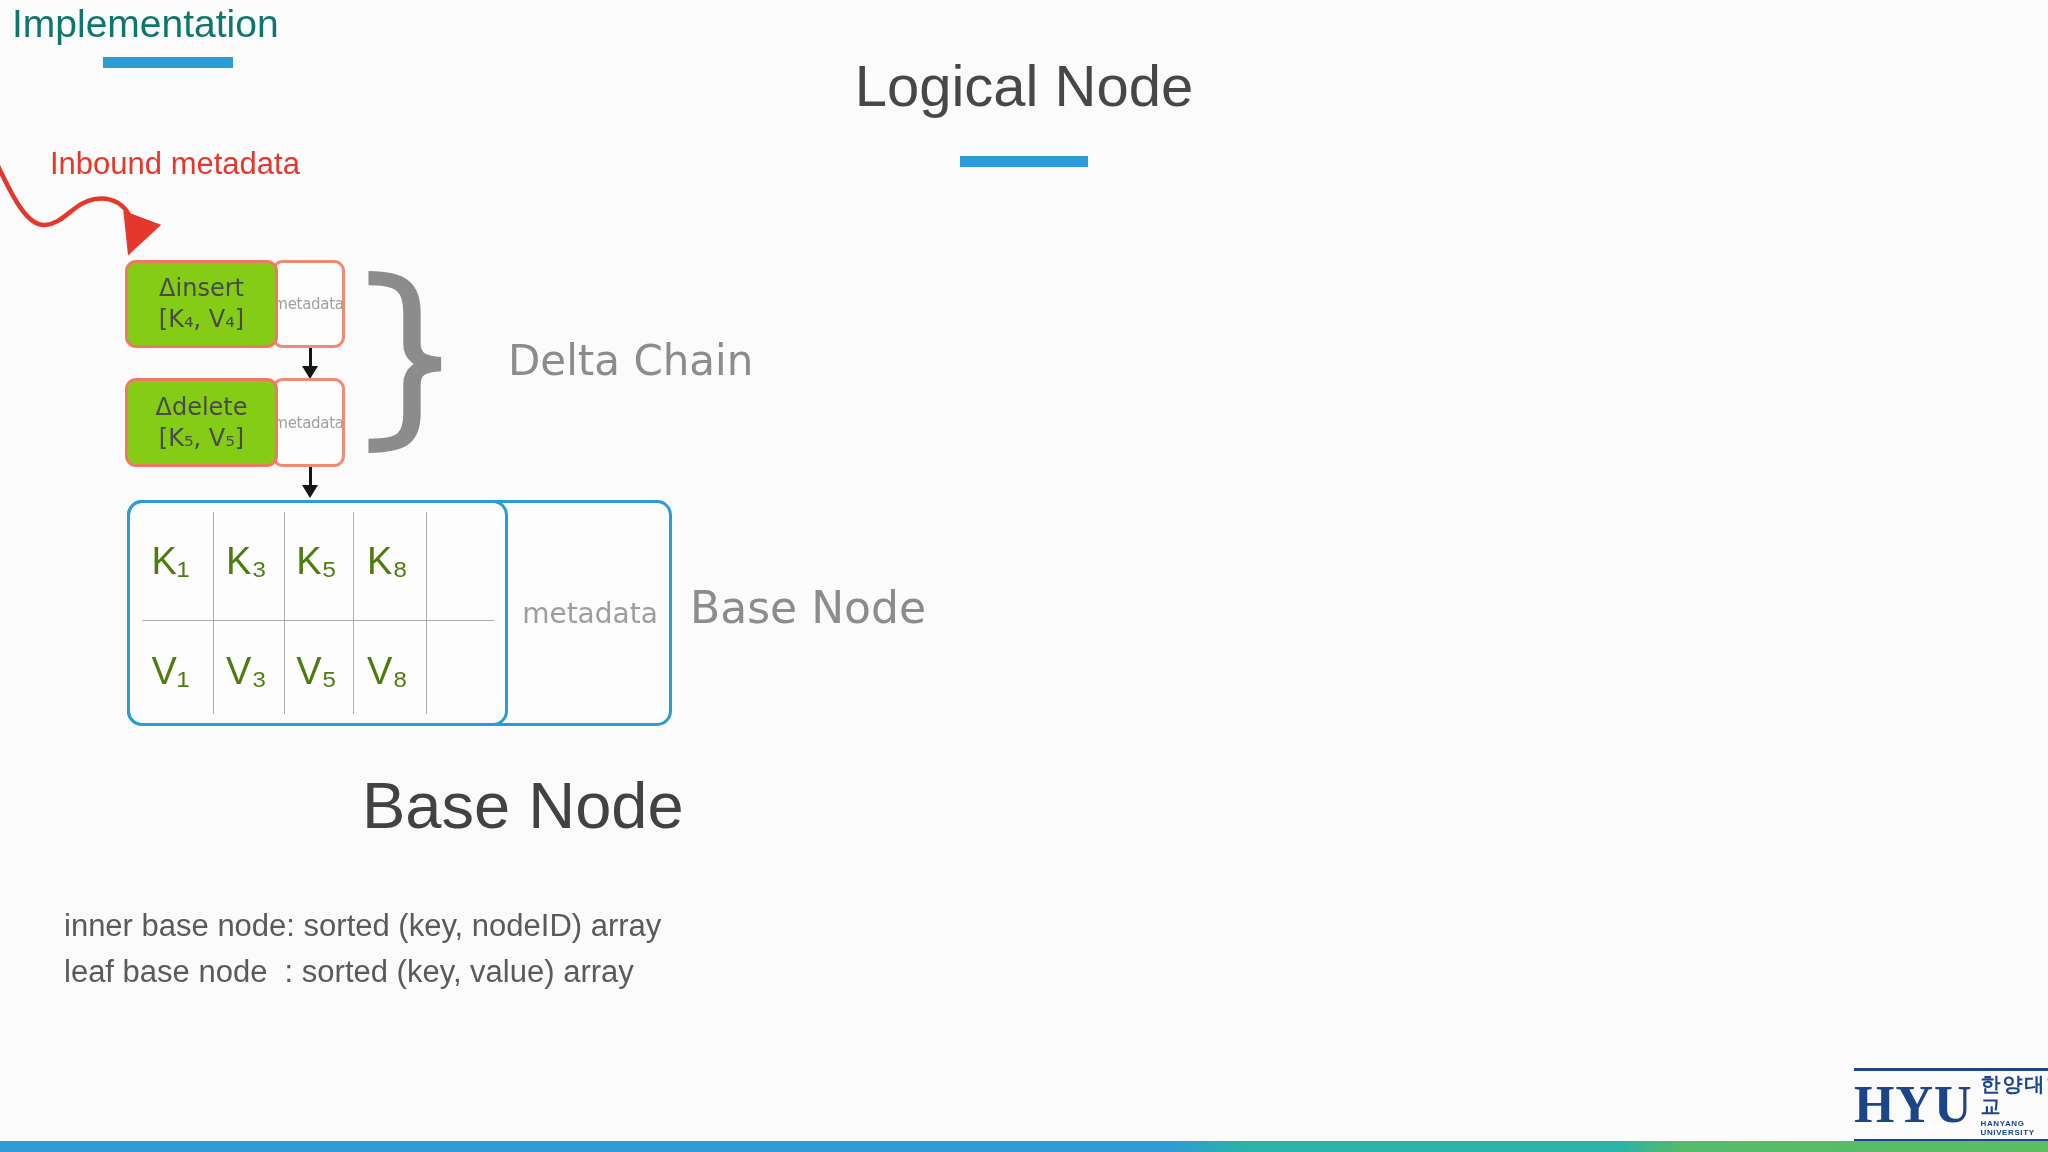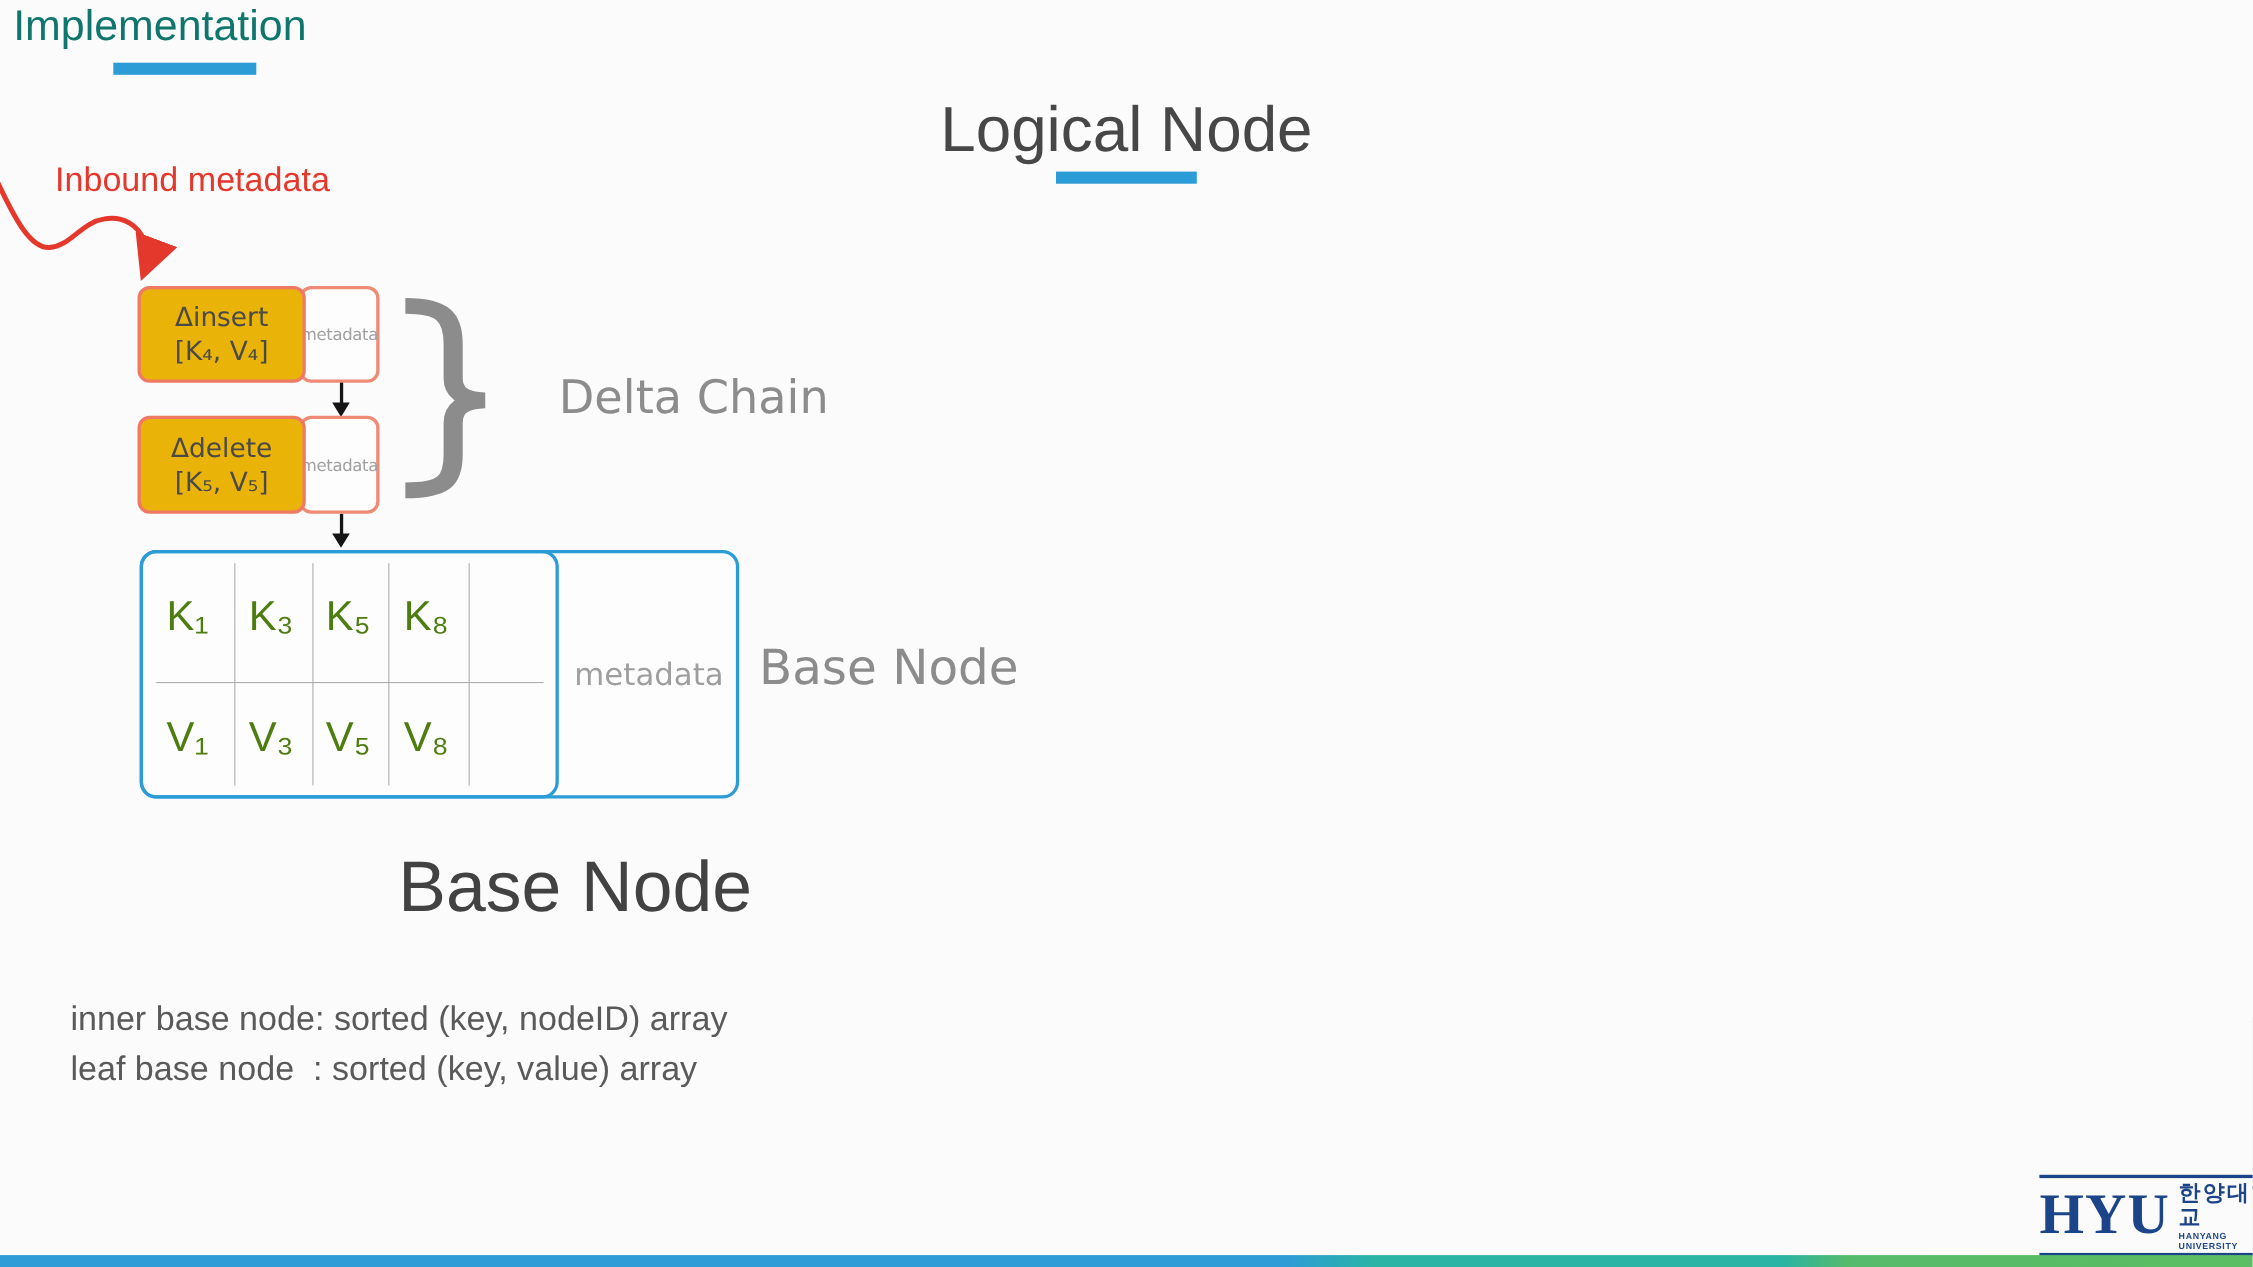--- a/index.html
+++ b/index.html
@@ -6,30 +6,30 @@
   .slide {
     position:relative; width:2048px; height:1152px;
     background:#fbfbfb; overflow:hidden;
     font-family:"Liberation Sans", sans-serif;
   }
   .abs { position:absolute; }
 
   
   .impl-title { left:12px; top:2px; font-size:39px; color:#0f766e; }
   .impl-underline { left:103px; top:57px; width:130px; height:11px; background:#2b9cd6; }
-  .main-title { left:0; top:52px; width:100%; text-align:center; font-size:58px; color:#474747;margin-top:32px; }
+  .main-title { left:0; top:52px; width:100%; text-align:center; font-size:58px; color:#474747; }
   .main-underline { left:960px; top:156px; width:128px; height:11px; background:#2b9cd6; }
 
   
   .inbound-label { left:50px; top:146px; font-size:31px; color:#e5382c; }
   .inbound-arrow { left:-2px; top:156px; }
 
   
   .dbox {
-    border:3px solid #ef7a64; border-radius:11px; background:#eab308;
+    border:3px solid #ef7a64; border-radius:11px; background:#84cc16;
     display:flex; flex-direction:column; align-items:center; justify-content:center;
     font-family:"DejaVu Sans", sans-serif; color:#4a4a4a;
     font-size:24px; line-height:31px; z-index:2; box-sizing:border-box;
   }
   .dmeta {
     border:3px solid #ef8a74; border-radius:11px; background:#fdfdfd;
     display:flex; align-items:center; justify-content:center;
     font-family:"DejaVu Sans", sans-serif; color:#a0a0a0;
     font-size:15px; letter-spacing:-0.3px; z-index:1; box-sizing:border-box;
   }

